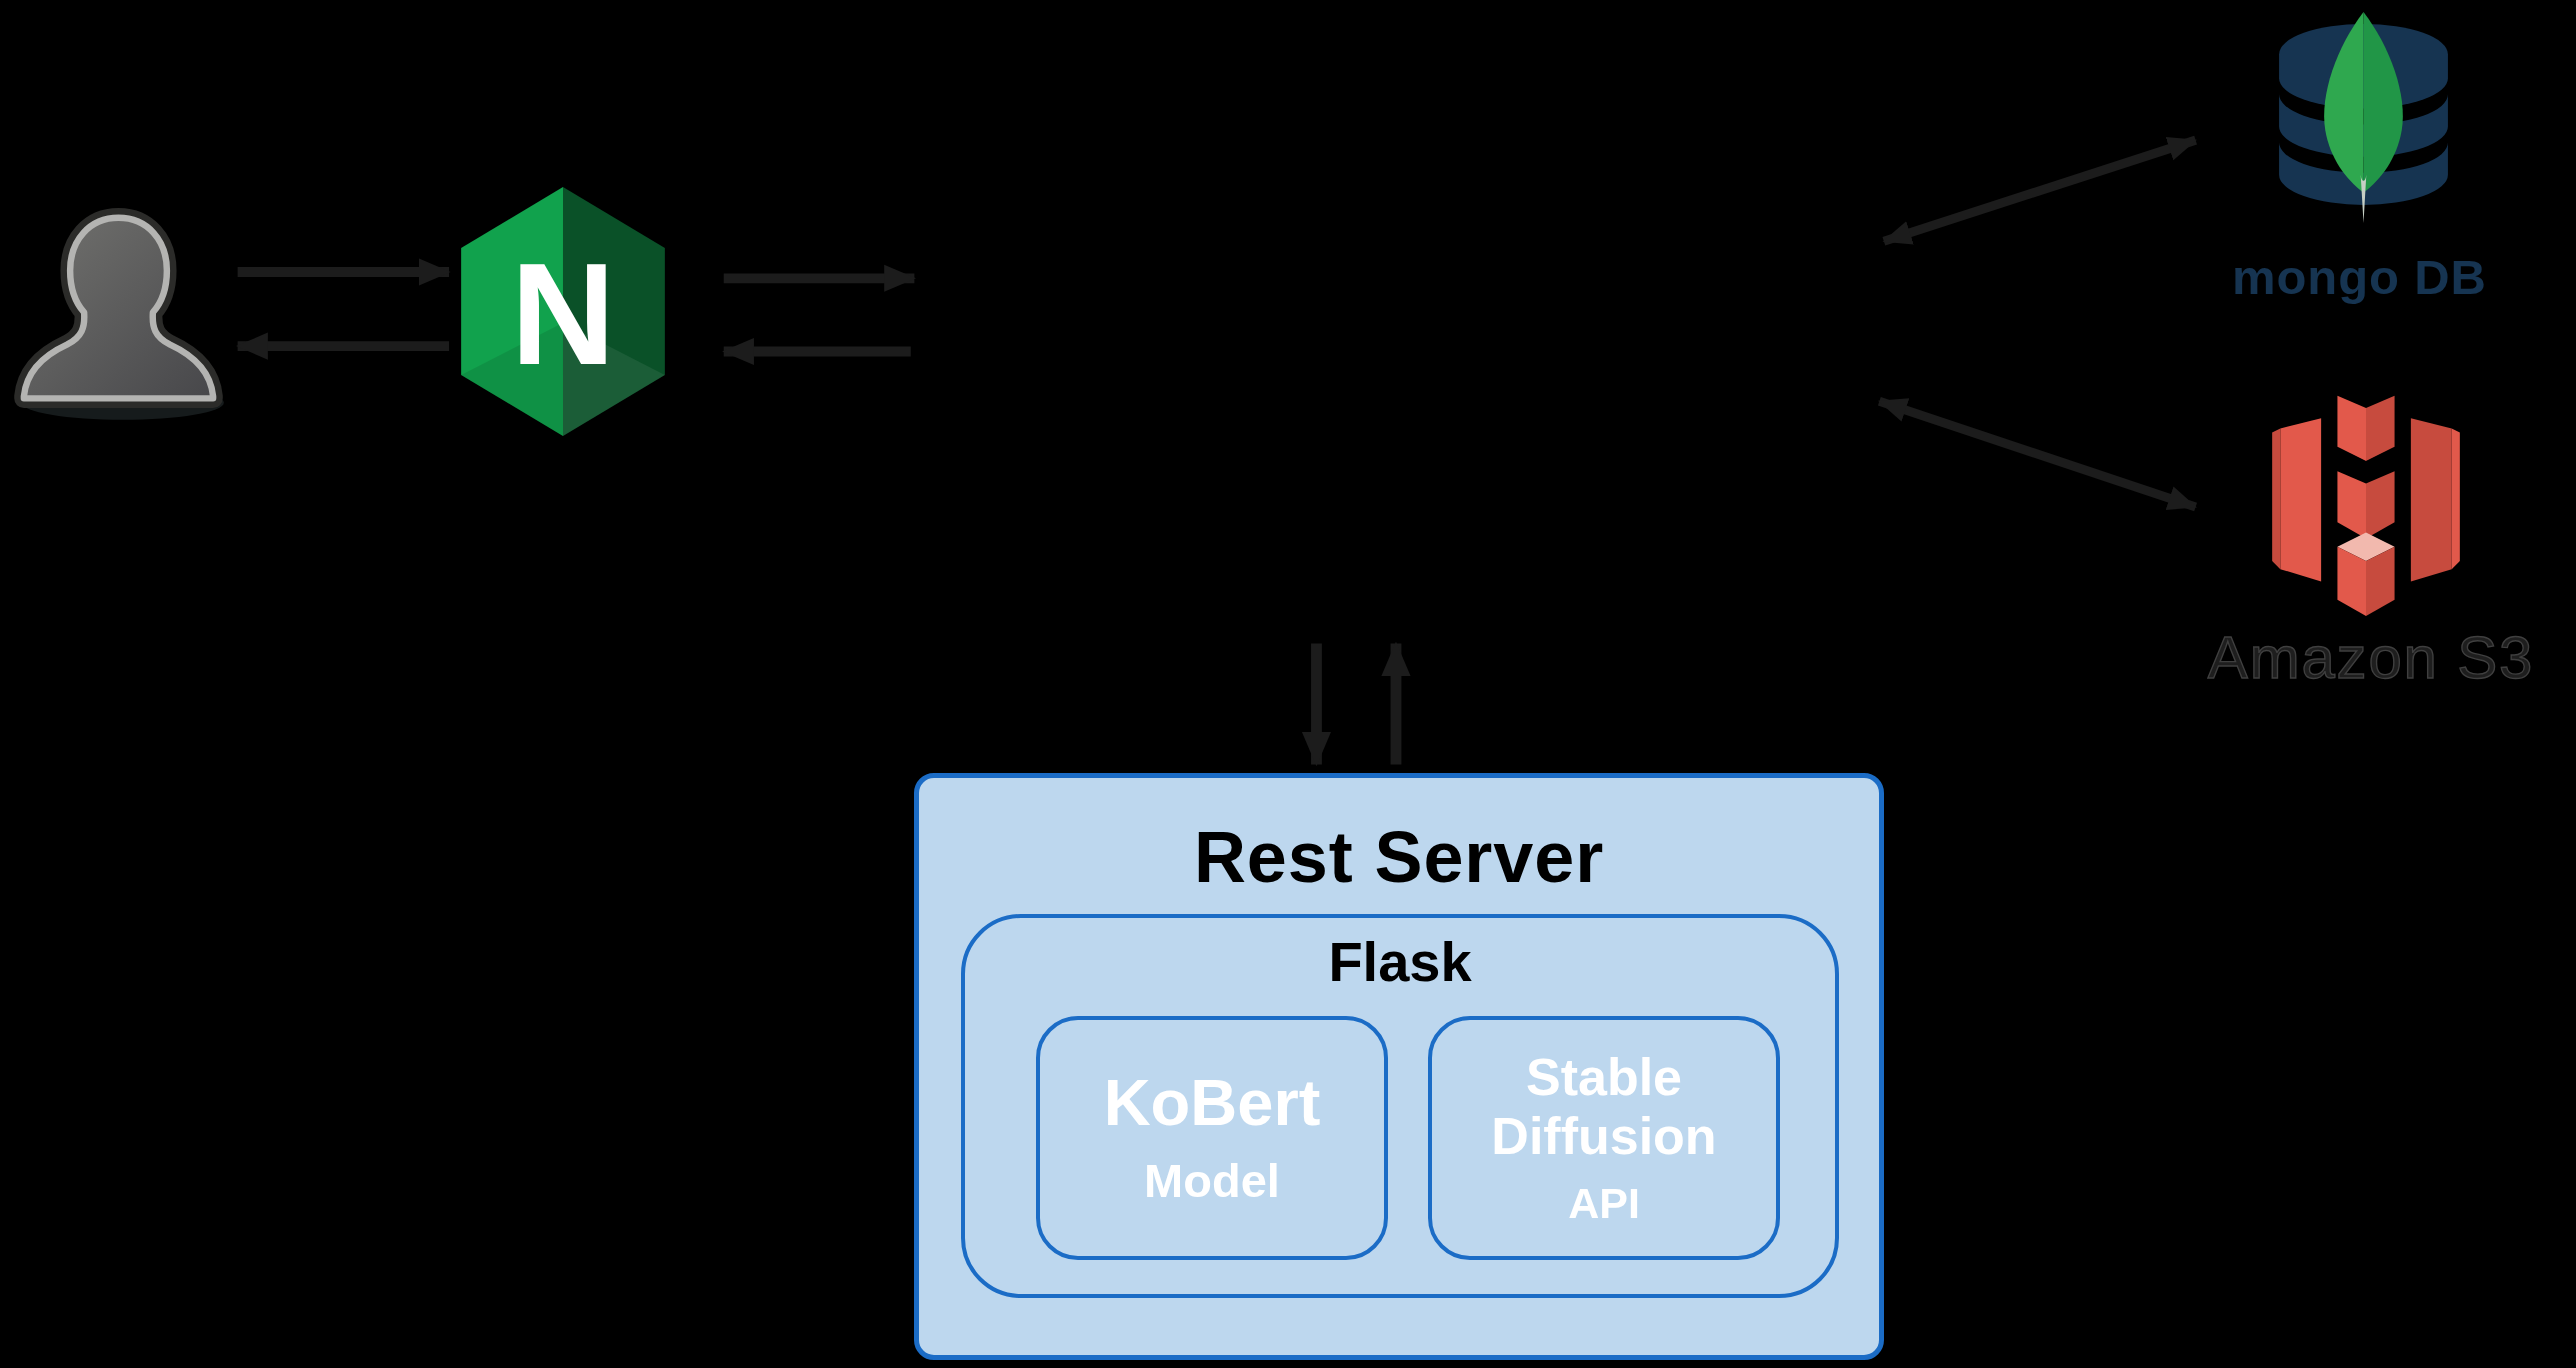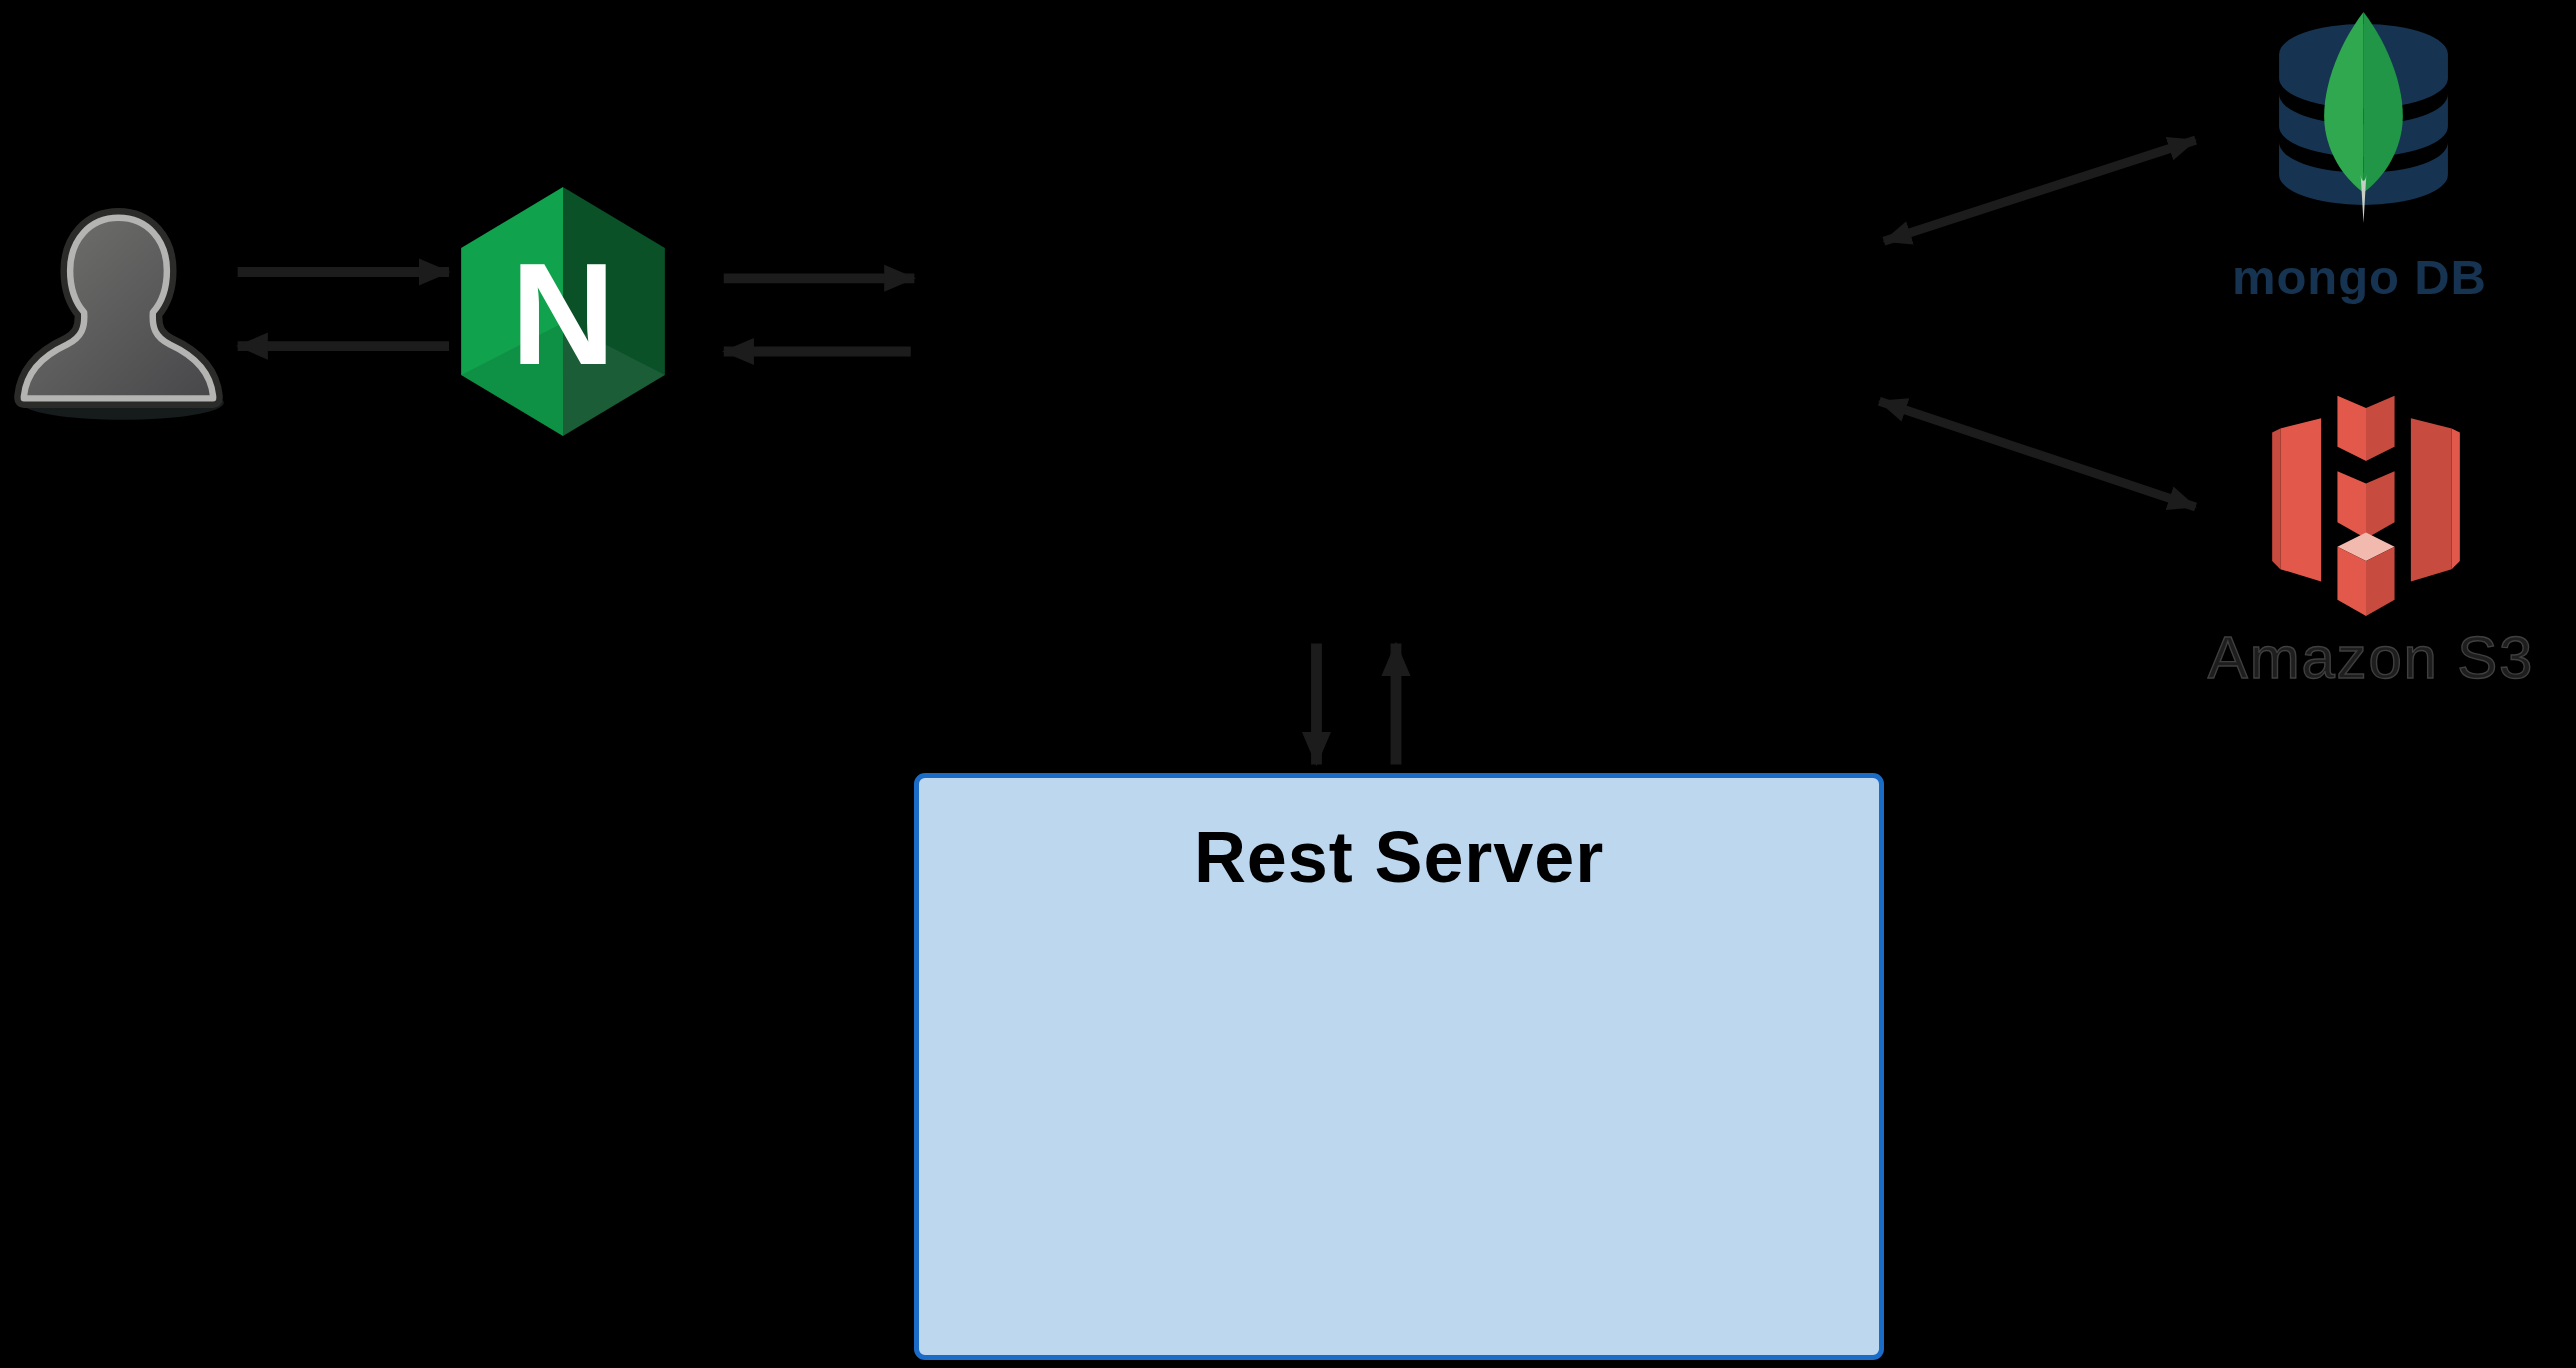--- a/index.html
+++ b/index.html
@@ -26,21 +26,21 @@
   .web-box{left:947px;top:40px;width:887px;height:586px;background:var(--web-fill);
            border:4.5px solid var(--web-border);border-radius:74px;}
   .web-title{margin-top:34px;text-align:center;font-size:73px;font-weight:700;color:var(--title-text);letter-spacing:0.9px;}
   .express-box{position:absolute;left:50%;transform:translateX(-50%);top:169px;width:464px;height:323px;
                border:3.6px solid var(--web-border);border-radius:51px;background:var(--web-fill);
                display:flex;align-items:center;justify-content:center;}
   .express-label{font-size:67px;font-weight:700;color:var(--inner-text);letter-spacing:0.9px;}
 
   
   .rest-box{left:914px;top:773px;width:970px;height:587px;background:var(--rest-fill);
-            border:5.4px solid var(--rest-border);border-radius:11px;}
+            border:5.4px solid var(--rest-border);border-radius:20px;}
   .rest-title{margin-top:38px;text-align:center;font-size:72px;font-weight:700;color:var(--title-text);letter-spacing:0.9px;}
   .flask-box{position:absolute;left:42px;top:136px;width:878px;height:384px;
              border:4.5px solid var(--rest-border);border-radius:60px;}
   .flask-label{margin-top:11px;text-align:center;font-size:56px;font-weight:700;color:var(--title-text);}
   .sub-box{position:absolute;top:98px;width:352px;height:244px;border:4.5px solid var(--rest-border);
            border-radius:42px;display:flex;flex-direction:column;align-items:center;justify-content:center;}
   .kobert-box{left:71px;}
   .sd-box{left:463px;}
   .sub-line-lg{font-size:65px;font-weight:700;color:var(--inner-text);line-height:1.08;}
   .sub-line-md{font-size:52px;font-weight:700;color:var(--inner-text);line-height:1.14;}
@@ -97,20 +97,32 @@
     <polygon points="50,0 50,110 5,83 5,27" style="fill:var(--nginx-left)"></polygon>
     <polygon points="50,0 95,27 95,83 50,110" style="fill:var(--nginx-right)"></polygon>
     <polygon points="50,110 5,83 50,60" fill="rgba(0,0,0,0.10)"></polygon>
     <polygon points="50,110 95,83 50,60" fill="rgba(255,255,255,0.07)"></polygon>
     <text x="50" y="78" text-anchor="middle" font-family="Liberation Sans, sans-serif" font-size="64" font-weight="700" fill="#FFFFFF">N</text>
   </svg>
 
 
   <div class="node rest-box">
     <div class="rest-title">Rest Server</div>
+    <div class="flask-box">
+      <div class="flask-label">Flask</div>
+      <div class="sub-box kobert-box">
+        <div class="sub-line-lg">KoBert</div>
+        <div class="sub-line-sm">Model</div>
+      </div>
+      <div class="sub-box sd-box">
+        <div class="sub-line-md">Stable</div>
+        <div class="sub-line-md">Diffusion</div>
+        <div class="sub-line-xs">API</div>
+      </div>
+    </div>
   </div>
 
   <svg class="node" style="left:2263px;top:3.6px" width="201" height="235" viewBox="0 0 100 115">
     <g style="fill:var(--mongo-navy)">
       <path d="M8,24 A42,15 0 0 1 92,24 L92,36 A42,15 0 0 1 8,36 Z"></path>
       <path d="M8,44 A42,15 0 0 0 92,44 L92,60 A42,15 0 0 1 8,60 Z"></path>
       <path d="M8,68 A42,15 0 0 0 92,68 L92,84 A42,15 0 0 1 8,84 Z"></path>
     </g>
     <path d="M50,3 C37,20 28,44 31,62 C33.5,76 41,86 50,93 L50,3 Z" style="fill:var(--mongo-leaf-light)"></path>
     <path d="M50,3 C63,20 72,44 69,62 C66.5,76 59,86 50,93 Z" style="fill:var(--mongo-leaf-dark)"></path>

